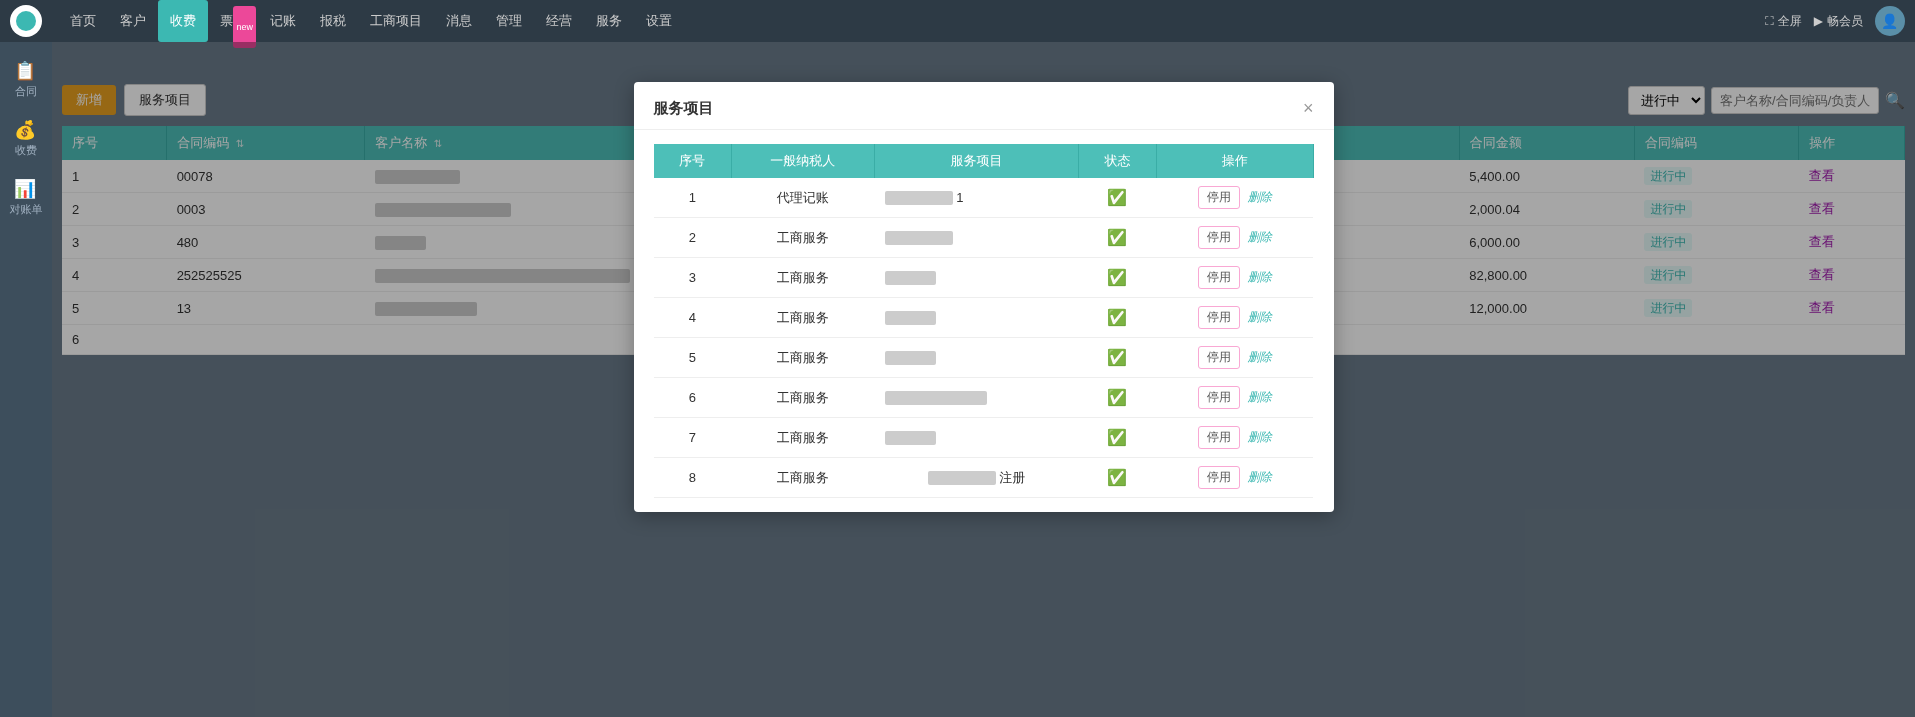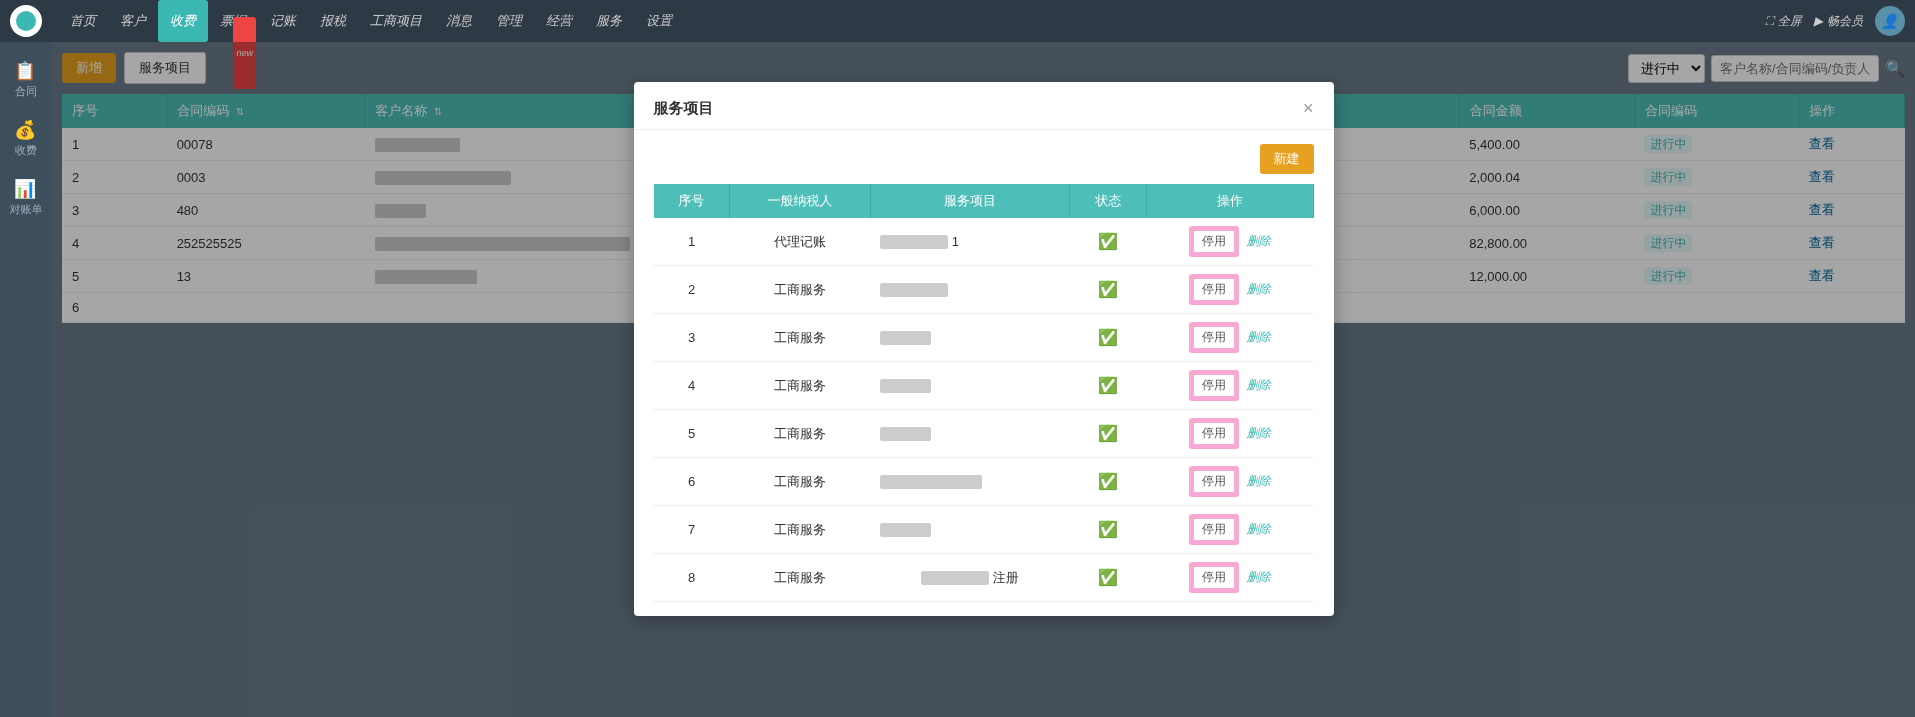--- a/index.html
+++ b/index.html
@@ -2,39 +2,39 @@
 <html><head>
   <meta charset="utf-8">
   <style>
     * { box-sizing: border-box; margin: 0; padding: 0; }
     body { font-family: "Microsoft YaHei", "PingFang SC", Arial, sans-serif; font-size: 13px; background: #5a6a7a; }
 
     
     .top-nav {
       display: flex; align-items: center;
       background: #2d3a45; height: 42px; padding: 0 10px;
-      position: relative; z-index: 100; font-style: italic;
+      position: relative; z-index: 100;
     }
     .top-nav .logo {
       width: 32px; height: 32px; border-radius: 50%; background: #fff;
       display: flex; align-items: center; justify-content: center;
       margin-right: 16px; flex-shrink: 0;
     }
     .top-nav .logo-inner {
       width: 20px; height: 20px; border-radius: 50%; background: #3cb8b2;
     }
     .nav-item {
       color: #ccc; padding: 0 12px; height: 42px; line-height: 42px;
       cursor: pointer; font-size: 13px; position: relative;
     }
     .nav-item.active { background: #3cb8b2; color: #fff; border-radius: 3px; }
     .nav-badge {
-      position: absolute; top: 17px; right: 2px;
-      background: #ef4444; color: #fff; font-size: 9px;
-      padding: 15px 3px; border-radius: 3px;
+      position: absolute; top: 6px; right: 2px;
+      background: #ec4899; color: #fff; font-size: 9px;
+      padding: 0 3px; border-radius: 3px;
     }
     .top-nav-right {
       margin-left: auto; display: flex; align-items: center; gap: 12px;
     }
     .top-nav-right .btn-fullscreen, .top-nav-right .btn-vip {
       color: #ccc; font-size: 12px; cursor: pointer; display: flex; align-items: center; gap: 4px;
     }
     .avatar {
       width: 30px; height: 30px; border-radius: 50%; background: #5a8fa8;
       display: flex; align-items: center; justify-content: center; color: #fff; font-size: 14px;
@@ -54,21 +54,21 @@
     }
     .sidebar-item .s-icon { font-size: 18px; margin-bottom: 2px; }
 
     
     .main-content {
       flex: 1; background: #6b7c8a; padding: 10px; overflow: auto; position: relative;
     }
 
     
     .toolbar {
-      display: flex; align-items: center; gap: 8px; margin-bottom: 10px;
+      display: flex; align-items: center; gap: 8px; margin-bottom: 10px; margin-top: 32px;
     }
     .btn-new {
       background: #e8a020; color: #fff; border: none; padding: 6px 14px;
       border-radius: 3px; cursor: pointer; font-size: 13px;
     }
     .btn-service {
       background: #fff; color: #333; border: 1px solid #ccc; padding: 6px 14px;
       border-radius: 3px; cursor: pointer; font-size: 13px;
     }
     .toolbar-right { margin-left: auto; display: flex; align-items: center; gap: 6px; }
@@ -89,21 +89,21 @@
     .contract-table th {
       background: #4dbfb8; color: #fff; padding: 8px 10px; font-weight: normal;
       font-size: 13px; text-align: left; border-right: 1px solid #3aada6;
     }
     .contract-table td {
       padding: 7px 10px; border-bottom: 1px solid #eee; font-size: 13px; color: #333;
     }
     .tag-inprogress {
       color: #3cb8b2; background: #e6faf9; padding: 2px 6px; border-radius: 3px; font-size: 12px;
     }
-    .link-view { color: #0369a1; cursor: pointer; }
+    .link-view { color: #a21caf; cursor: pointer; }
     .blurred { background: #ccc; border-radius: 2px; color: transparent; user-select: none; font-size: 12px; }
 
     
     .sort-icon { font-size: 10px; margin-left: 3px; color: #e0f0ee; }
 
     
     .modal-overlay {
       position: absolute; top: 0; left: 0; right: 0; bottom: 0;
       background: rgba(0,0,0,0.35); display: flex; align-items: flex-start;
       justify-content: center; padding-top: 40px; z-index: 200;
@@ -133,21 +133,21 @@
     .modal-table th {
       background: #4dbfb8; color: #fff; padding: 8px 10px; font-weight: normal;
       font-size: 13px; text-align: center; border-right: 1px solid #3aada6;
     }
     .modal-table td {
       padding: 8px 10px; border-bottom: 1px solid #eee; font-size: 13px;
       color: #333; text-align: center;
     }
     .status-check { color: #3cb8b2; font-size: 16px; }
     .btn-stop {
-      background: none; border: 5px solid #f9a8d4; padding: 2px 8px;
+      background: none; border: 1px solid #f9a8d4; padding: 2px 8px;
       border-radius: 3px; cursor: pointer; color: #555; font-size: 12px; margin-right: 4px;
     }
     .btn-delete {
       background: none; border: none; color: #3cb8b2; cursor: pointer; font-size: 12px; font-style: italic;
     }
     .modal-scroll-wrap { position: relative; overflow: hidden; }
   </style>
 </head>
 <body>
 
@@ -291,23 +291,20 @@
       </tbody>
     </table>
 
     <div class="modal-overlay">
       <div class="modal">
         <div class="modal-header">
           <span class="modal-title">服务项目</span>
           <button class="modal-close">×</button>
         </div>
         <div class="modal-body">
-          <div class="modal-toolbar">
-            <button class="btn-modal-new">新建</button>
-          </div>
           <div class="modal-scroll-wrap">
             <table class="modal-table">
               <thead>
                 <tr>
                   <th>序号</th>
                   <th>一般纳税人</th>
                   <th>服务项目</th>
                   <th>状态</th>
                   <th>操作</th>
                 </tr>

